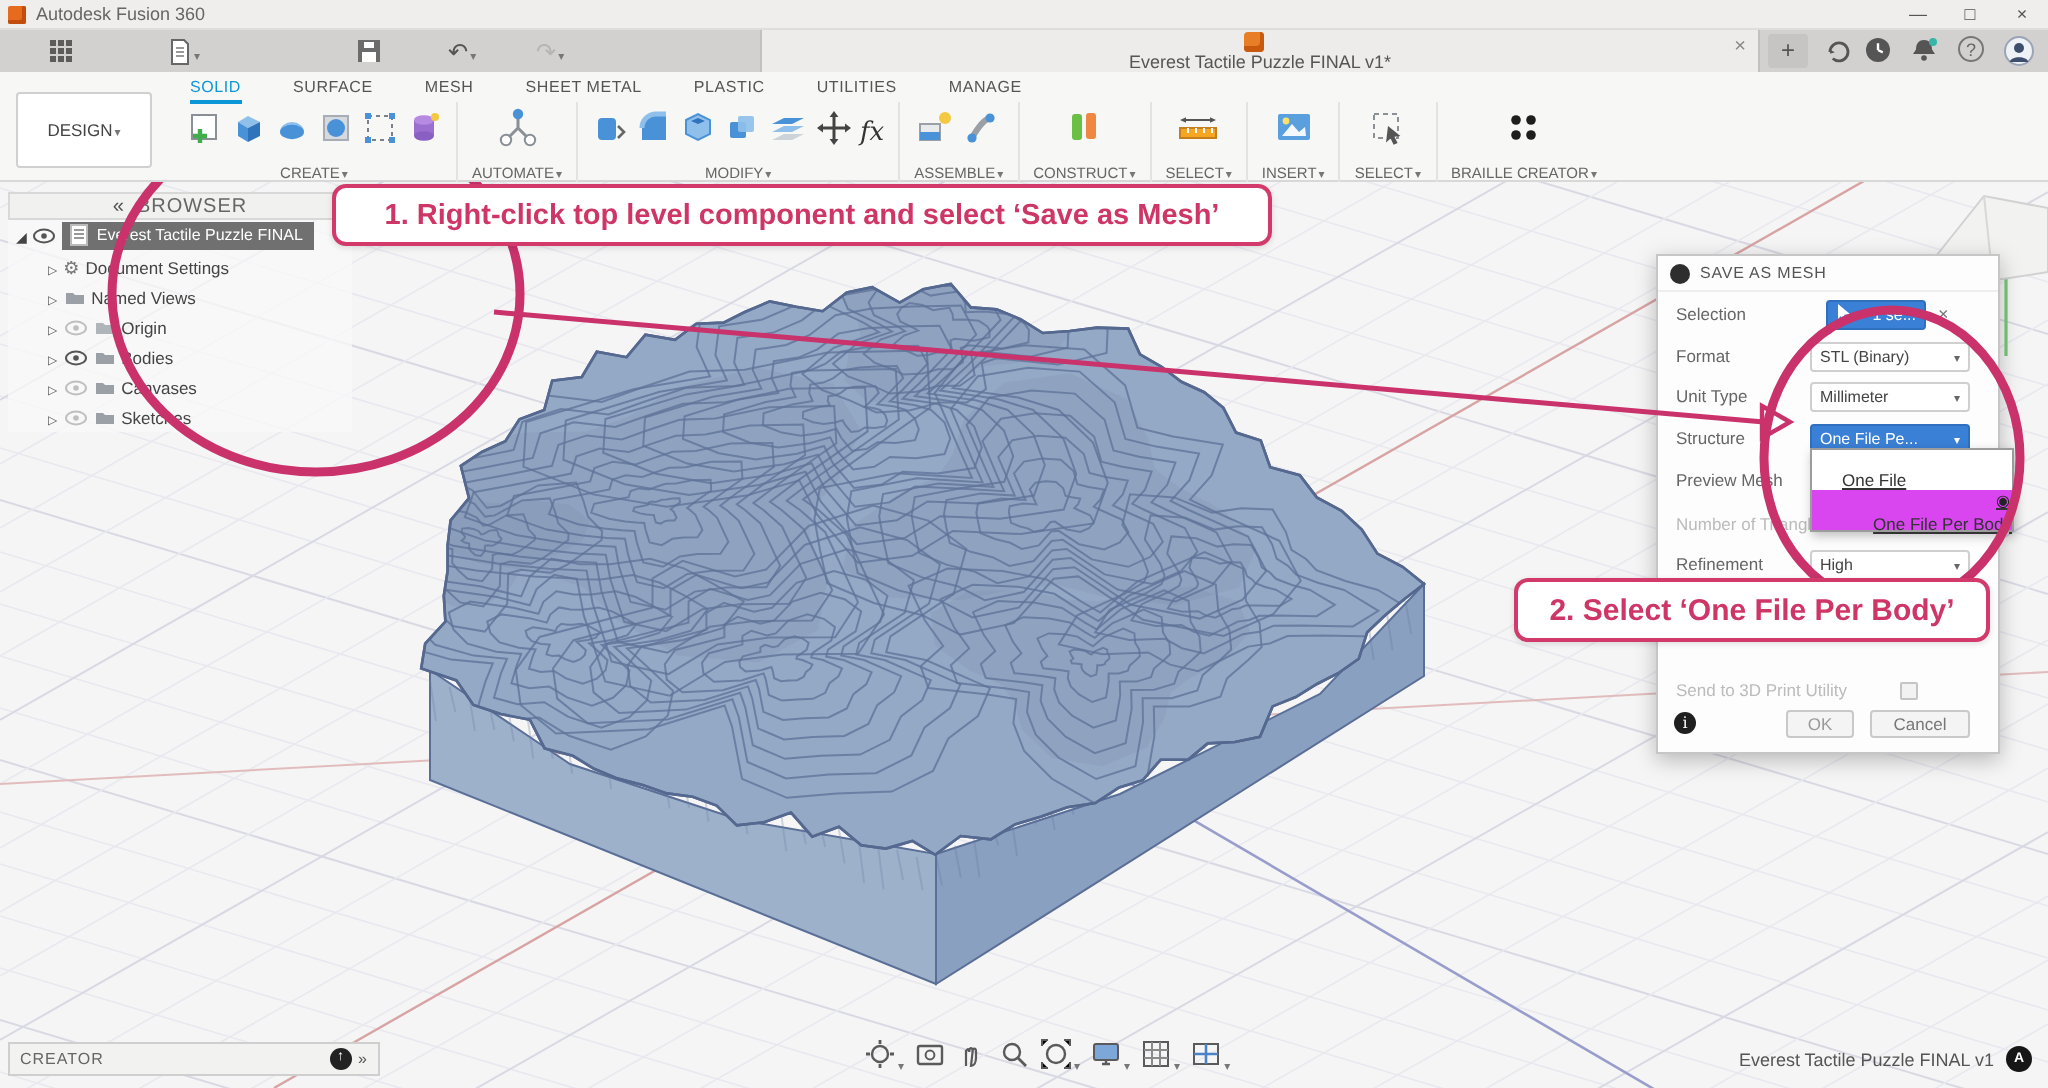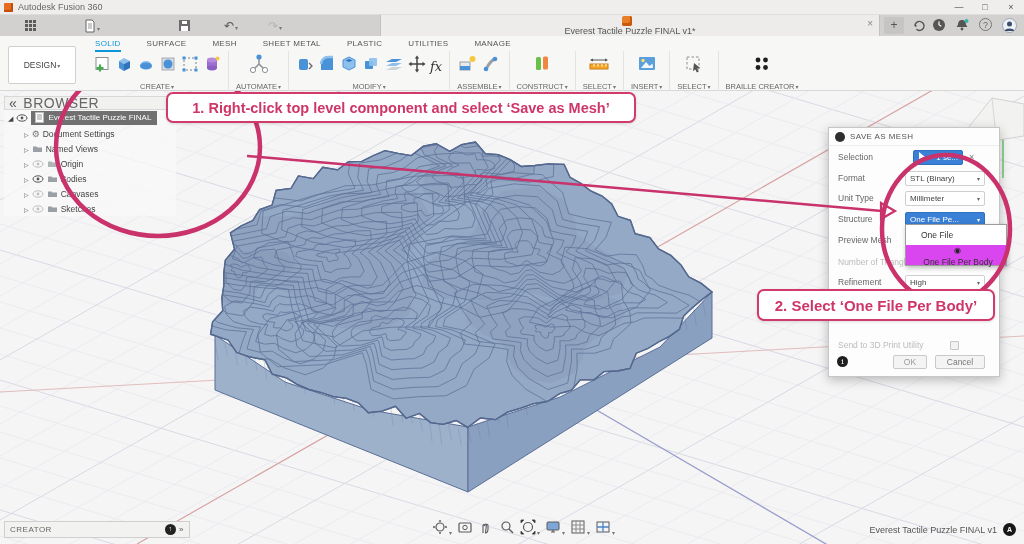--- a/index.html
+++ b/index.html
@@ -35,21 +35,21 @@
   .grp{display:flex;flex-direction:column;align-items:center;padding:0 7px;border-right:1px solid #e3e3e2;text-align:center;}
   .grp .icons{display:flex;align-items:center;gap:4px;height:30px;}
   .glabel{font-size:7.5px;color:#666;white-space:nowrap;margin-top:1px;}
   .fx{font-family:"DejaVu Serif",serif;font-style:italic;font-size:13px;color:#333;}
   .fx::after{content:"fx";}
   
   #canvas{left:0;top:91px;width:1024px;height:453px;}
   #gridsvg,#terrain{position:absolute;left:0;top:0;}
   
   #browser{left:4px;top:5px;width:172px;background:rgba(250,250,250,.72);font-size:8.5px;color:#444;}
-  #browser-header{height:14px;background:#f1f1f0;border:1px solid #d8d8d8;display:flex;align-items:center;padding:0 4px;color:#666;letter-spacing:.5px;font-size:14px;}
+  #browser-header{height:14px;background:#f1f1f0;border:1px solid #d8d8d8;display:flex;align-items:center;padding:0 4px;color:#666;letter-spacing:.5px;font-size:10px;justify-content:center;}
   #browser-header .collapse::after{content:"«";margin-right:6px;color:#555;}
   .brow{height:15px;display:flex;align-items:center;gap:3px;padding-left:20px;}
   .brow.root{padding-left:4px;height:16px;}
   .rootlabel{background:#707070;color:#fff;padding:1px 6px 2px 4px;display:flex;align-items:center;gap:4px;max-width:138px;white-space:nowrap;overflow:hidden;}
   .tri::after{content:"▷";font-size:6px;color:#555;}
   .tri2::after{content:"◢";font-size:7px;color:#444;}
   .gear::after{content:"⚙";font-size:9px;color:#777;}
   
   #dialog{left:828px;top:36px;width:172px;height:250px;background:#fdfdfd;border:1px solid #c6c6c6;box-shadow:0 3px 10px rgba(0,0,0,.25);}
   #dialog .hdr{position:absolute;left:0;top:0;width:100%;height:18px;border-bottom:1px solid #eee;display:flex;align-items:center;padding:0 6px;gap:5px;}
@@ -63,21 +63,21 @@
   .blue{background:#3a80d6!important;border-color:#2f6fc0!important;color:#fff!important;}
   .blue .caret::after{color:#fff;}
   .selx{position:absolute;left:140px;font-size:9px;color:#777;}
   .selx::after{content:"×";}
   .cb{width:9px;height:9px;border:1px solid #c5c5c5;background:#f2f2f2;border-radius:1px;}
   .btn{position:absolute;height:14px;background:#f4f4f4;border:1px solid #c9c9c9;border-radius:2px;font-size:8.5px;display:flex;align-items:center;justify-content:center;}
   #info-icon{position:absolute;left:8px;top:228px;width:11px;height:11px;border-radius:50%;background:#1f1f1f;color:#fff;font-size:8px;font-family:"DejaVu Serif",serif;text-align:center;line-height:11px;}
   #info-icon::after{content:"i";}
   
   #ddlist{left:905px;top:133px;width:102px;background:#fff;border:1px solid #9c9c9c;box-shadow:1px 2px 5px rgba(0,0,0,.25);font-size:8.5px;color:#333;}
-  .opt{height:20px;display:flex;align-items:center;padding-left:15px;gap:2px;}
+  .opt{height:20px;display:flex;align-items:flex-end;padding-left:15px;gap:2px;text-decoration:underline;}
   .opt.sel{background:#d946ef;padding-left:4px;flex-direction:column;}
   .radio::after{content:"◉";font-size:8px;color:#222;margin-right:1px;}
   
   #comments{left:4px;top:430px;width:186px;height:17px;background:#f2f2f1;border:1px solid #cfcfcf;display:flex;align-items:center;font-size:8px;color:#666;letter-spacing:.5px;padding:0 5px;}
   #comments .spacer{flex:1;}
   #comments .dot{width:11px;height:11px;border-radius:50%;background:#222;color:#fff;font-size:7px;text-align:center;line-height:10px;}
   #comments .dot::after{content:"↑";}
   #comments .expand{color:#555;font-size:8px;margin-left:3px;}
   #comments .expand::after{content:"»";}
   #navbar{left:432px;top:428px;display:flex;align-items:center;gap:5px;}

